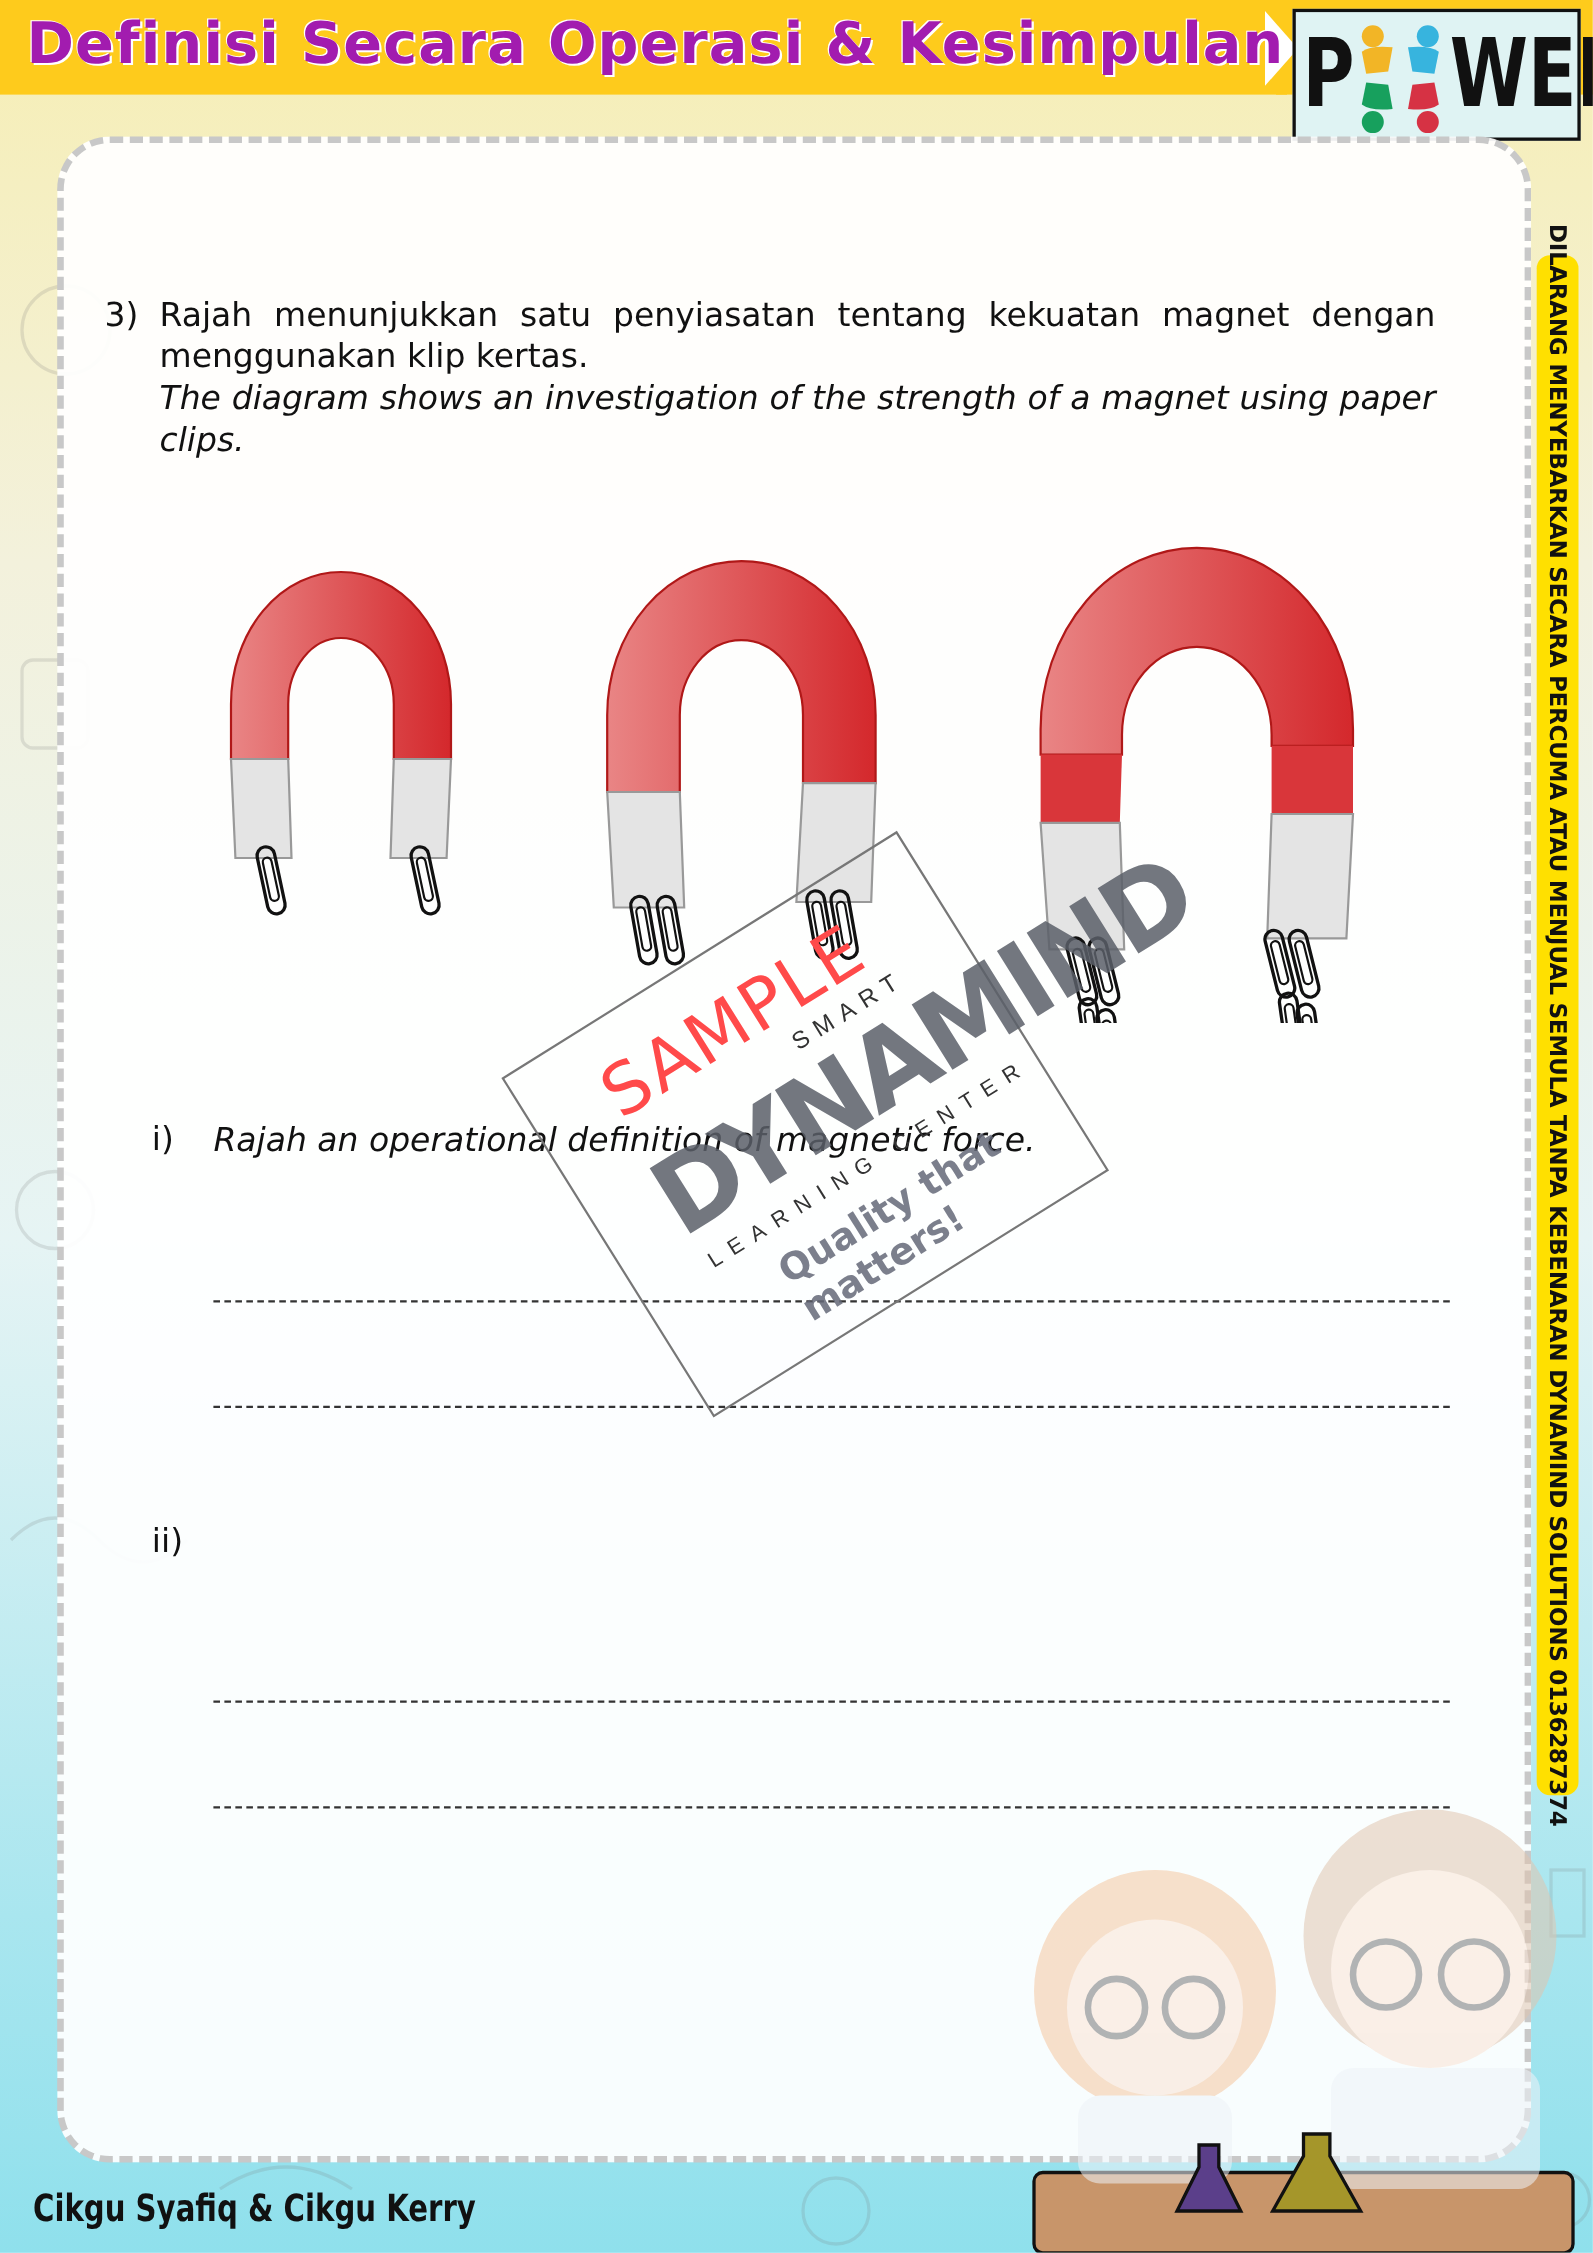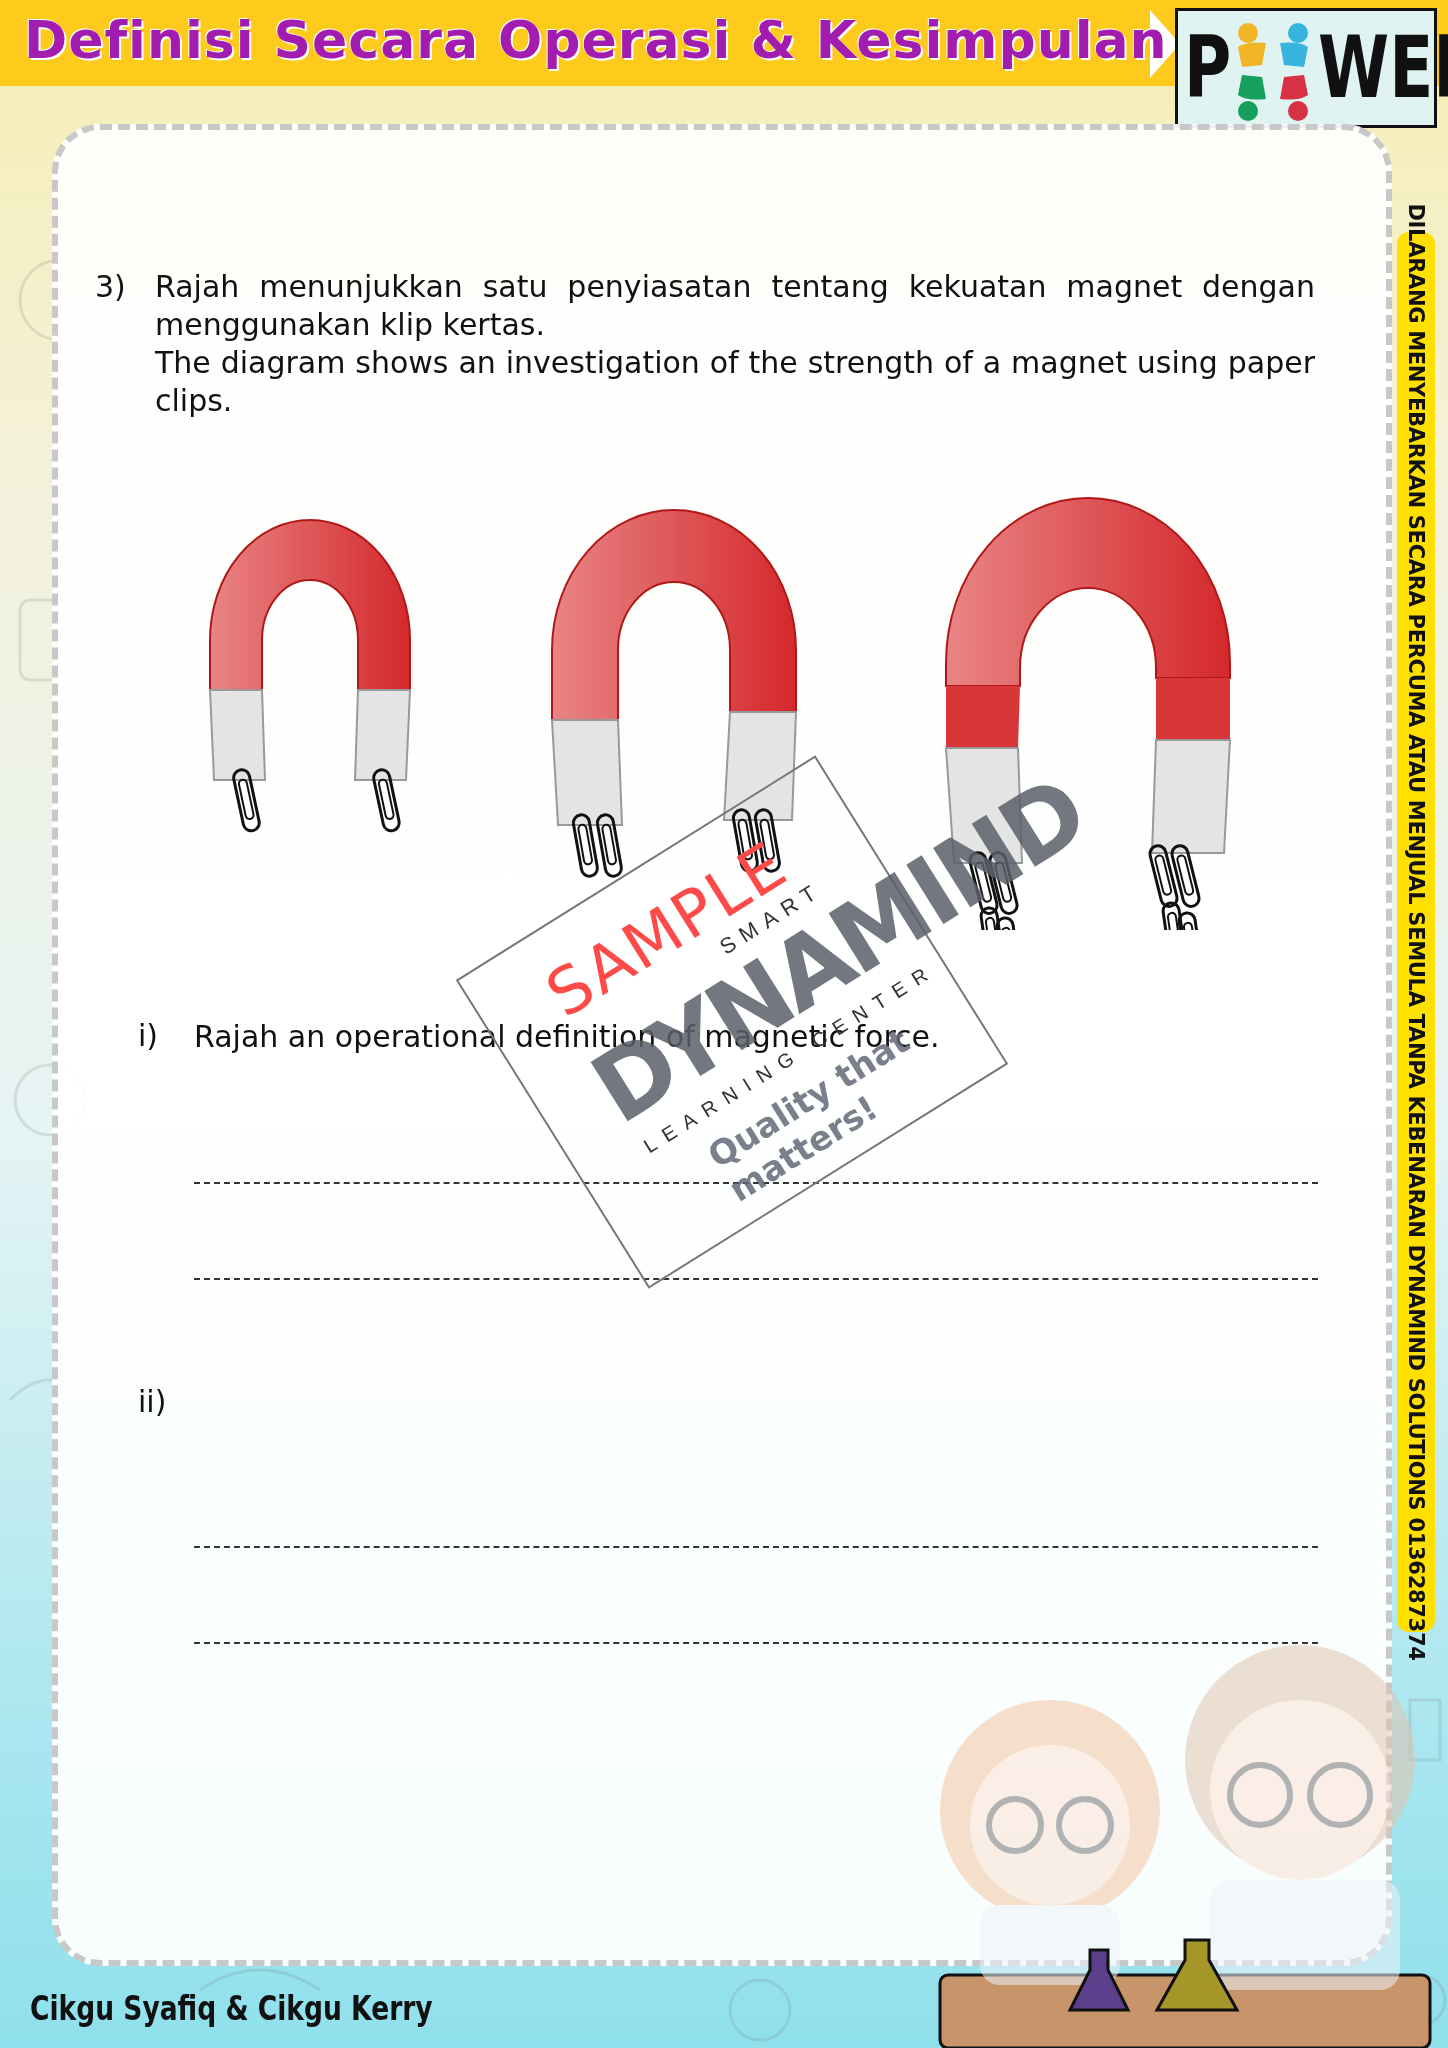--- a/index.html
+++ b/index.html
@@ -15,22 +15,22 @@
   .logo{position:absolute;left:1175px;top:8px;width:262px;height:120px;background:#dff3f3;border:3px solid #111;box-sizing:border-box;}
   .logo .P,.logo .W{position:absolute;top:6px;font-family:"DejaVu Sans",sans-serif;font-weight:bold;font-size:86px;color:#111;line-height:100px;transform:scaleX(.75);transform-origin:left;}
   .logo .P{left:6px;}
   .logo .W{left:140px;}
   .logo svg{position:absolute;left:50px;top:6px;}
   .card{position:absolute;left:52px;top:124px;width:1340px;height:1842px;background:rgba(255,255,255,.93);border:6px dashed #c8c8c8;border-radius:48px;box-sizing:border-box;}
   .sidebanner{position:absolute;left:1397px;top:232px;width:38px;height:1400px;background:#ffe000;border-radius:12px;}
   .sidebanner span{position:absolute;left:50%;top:50%;transform:translate(-50%,-50%) rotate(90deg);white-space:nowrap;font-family:"DejaVu Sans",sans-serif;font-weight:bold;font-size:21px;color:#111;letter-spacing:-.3px;}
   .q{position:absolute;font-family:"DejaVu Sans",sans-serif;font-size:30px;color:#111;line-height:38px;}
   .q-num{left:95px;top:268px;}
-  .q-text{left:145px;top:268px;width:1160px;text-align:justify;margin-left:10px;}
-  .it{}
+  .q-text{left:145px;top:268px;width:1160px;text-align:justify;}
+  .it{font-style:italic;}
   .sub-num{position:absolute;font-family:"DejaVu Sans",sans-serif;font-size:30px;color:#111;}
   .answer-line{position:absolute;left:194px;width:1124px;height:0;border-top:2px dashed #333;}
   .footer{position:absolute;left:30px;top:1988px;font-family:"DejaVu Sans",sans-serif;font-weight:bold;font-size:34px;color:#111;transform:scaleX(.78);transform-origin:left;}
   .magnet{position:absolute;}
   .stamp{position:absolute;left:520px;top:840px;width:420px;height:360px;border:2px solid #777;transform:rotate(-32deg);transform-origin:center;}
   .stamp .sample{position:absolute;left:70px;top:30px;font-size:64px;color:#ff4a4a;letter-spacing:2px;font-family:"DejaVu Sans",sans-serif;}
   .stamp .brand{position:absolute;left:60px;top:120px;font-family:"DejaVu Sans",sans-serif;font-weight:bold;font-size:96px;color:rgba(90,95,105,.85);letter-spacing:-4px;}
   .stamp .smart{position:absolute;left:240px;top:100px;font-size:22px;letter-spacing:8px;color:#333;}
   .stamp .lc{position:absolute;left:70px;top:230px;font-size:20px;letter-spacing:10px;color:#333;}
   .stamp .tag{position:absolute;left:120px;top:265px;font-size:34px;color:rgba(100,105,120,.85);font-weight:bold;font-family:"DejaVu Sans",sans-serif;}

